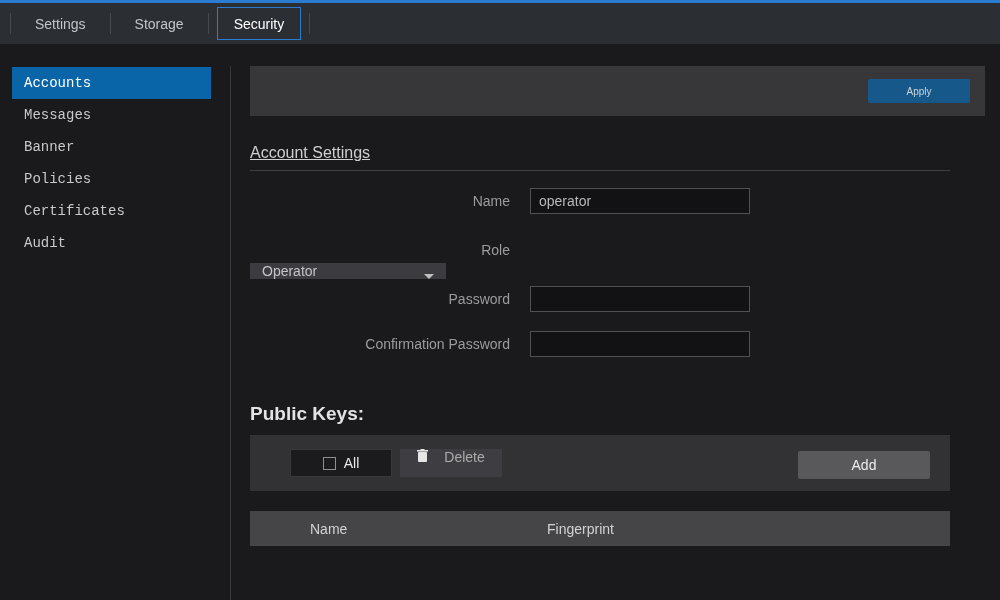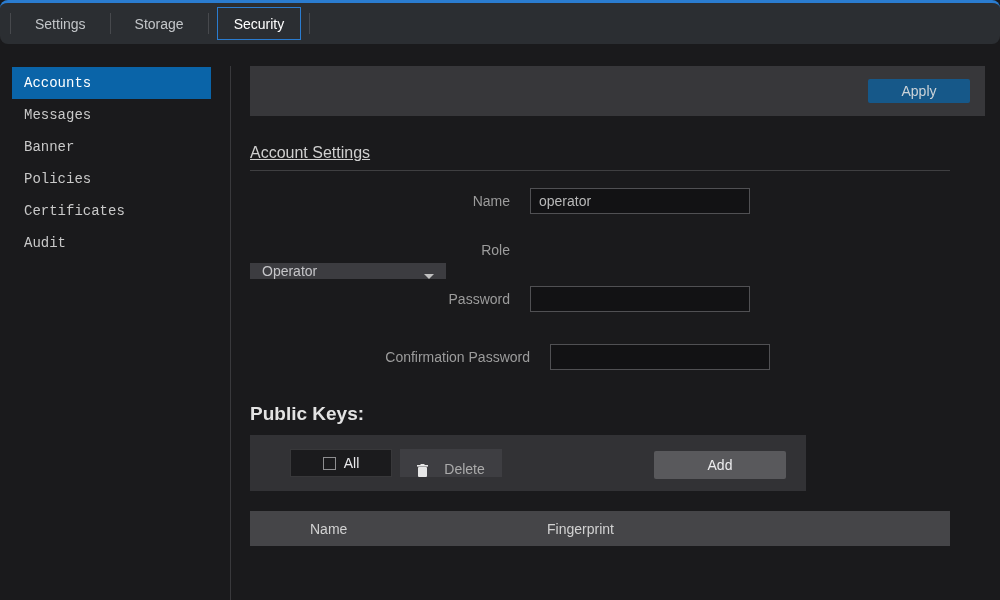--- a/index.html
+++ b/index.html
@@ -1,57 +1,57 @@
 <!DOCTYPE html>
 <html><head>
 <meta charset="utf-8">
 <style>
   * { margin:0; padding:0; box-sizing:border-box; }
   html,body { width:1000px; height:600px; background:#1a1a1c; font-family:"Liberation Sans", sans-serif; }
   .screen { position:relative; width:1000px; height:600px; background:#1a1a1c; overflow:hidden; }
 
   
   .topbar { position:absolute; left:0; top:0; width:1000px; height:44px;
-            background:#2b2e32; border-top:3px solid #2a7cd0; display:flex; align-items:stretch; padding-left:10px;border-radius:8px; }
+            background:#2b2e32; border-top:3px solid #2a7cd0; display:flex; align-items:stretch; padding-left:10px; }
   .tab-sep { width:1px; background:#47494d; margin:10px 0; }
   .tab { display:flex; align-items:center; padding:0 24px; font-size:14px; color:#c3c6c9; cursor:default; }
   .tab.active { border:1px solid #2a7cd0; margin:4px 8px; padding:4px 16px; color:#ffffff; background:#2b2e32; }
 
   
   .sidebar { position:absolute; left:0; top:44px; width:230px; bottom:0; background:#1a1a1c; padding-top:23px;font-family:Liberation Mono, monospace; }
   .v-divider { position:absolute; left:230px; top:66px; bottom:0; width:1px; background:#39393c; }
   .side-item { height:32px; line-height:32px; margin:0 19px 0 12px; padding-left:12px;
                font-size:14px; color:#c9c9c9; cursor:default; }
   .side-item.selected { background:#0a64a8; color:#ffffff; }
 
   
   .toolbar-top { position:absolute; left:250px; top:66px; width:735px; height:50px; background:#37373a; }
   .btn-apply { position:absolute; right:15px; top:13px; width:102px; height:24px; background:#165889;
-               border:none; border-radius:2px; color:#ccd3d8; font-size:14px; font-family:inherit; cursor:pointer; }
+               border:none; border-radius:2px; color:#ccd3d8; font-size:10px; font-family:inherit; cursor:pointer; }
 
   .section-title { position:absolute; left:250px; top:144px; font-size:16px; color:#cfcfcf;text-decoration:underline; }
   .h-divider { position:absolute; left:250px; top:170px; width:700px; height:1px; background:#3f3f41; }
 
   .form-row { position:absolute; left:250px; width:520px; height:26px; display:flex; }
   .form-label { width:280px; text-align:right; padding-right:20px; line-height:26px; font-size:14px; color:#9c9c9c; }
   .text-input { width:220px; height:26px; background:#121214; border:1px solid #505053;
                 color:#b9b9b9; font-size:14px; padding:0 8px; font-family:inherit; }
   .select { width:196px; height:26px; background:#3c3c40; color:#c5c5c8; font-size:14px;
             display:flex; align-items:center; padding:0 10px 0 12px; cursor:pointer; position:relative; }
   .caret { position:absolute; right:12px; top:11px; width:0; height:0;
            border-left:5px solid transparent; border-right:5px solid transparent; border-top:5px solid #c0c0c0; }
 
   .keys-title { position:absolute; left:250px; top:403px; font-size:19px; font-weight:bold; color:#e3e3e3; }
-  .toolbar-keys { position:absolute; left:250px; top:435px; width:556px; height:56px; background:#323235; }
+  .toolbar-keys { position:absolute; left:250px; top:435px; width:700px; height:56px; background:#323235; }
   .btn-all { position:absolute; left:40px; top:14px; width:102px; height:28px; background:#1b1b1d;
              border:1px solid #38383a; color:#e8e8ea; font-size:14px; display:flex; align-items:center;
              justify-content:center; gap:8px; cursor:pointer; }
   .checkbox { width:13px; height:13px; border:1px solid #8e8e90; background:transparent; }
   .btn-delete { position:absolute; left:150px; top:14px; width:102px; height:28px; background:#3e3e42;
-                border:none; color:#ababab; font-size:14px; font-family:inherit; display:flex; align-items:flex-end;
+                border:none; color:#ababab; font-size:14px; font-family:inherit; display:flex; align-items:flex-start;
                 justify-content:center; gap:16px; cursor:pointer; }
   .btn-add { position:absolute; right:20px; top:16px; width:132px; height:28px; background:#59595c;
              border:none; border-radius:2px; color:#ececee; font-size:14px; font-family:inherit; cursor:pointer; }
 
   .table-header { position:absolute; left:250px; top:511px; width:700px; height:35px; background:#454548;
                   display:flex; align-items:center; font-size:14px; color:#d2d2d2; }
   .th-name { padding-left:60px; width:297px; }
   .th-fp { }
 </style>
 </head>
@@ -97,21 +97,21 @@
       <span>Operator</span>
       <span class="caret"></span>
     </div>
   </div>
 
   <div class="form-row" style="top:286px;">
     <div class="form-label">Password</div>
     <input type="password" class="text-input" value="" style="">
   </div>
 
-  <div class="form-row" style="top:344px;justify-content:flex-end;">
+  <div class="form-row" style="top:331px;">
     <div class="form-label">Confirmation Password</div>
     <input type="password" class="text-input" value="" style="">
   </div>
 
   <div class="keys-title">Public Keys:</div>
 
   <div class="toolbar-keys">
     <div class="btn-all">
       <span class="checkbox"></span>
       <span>All</span>

